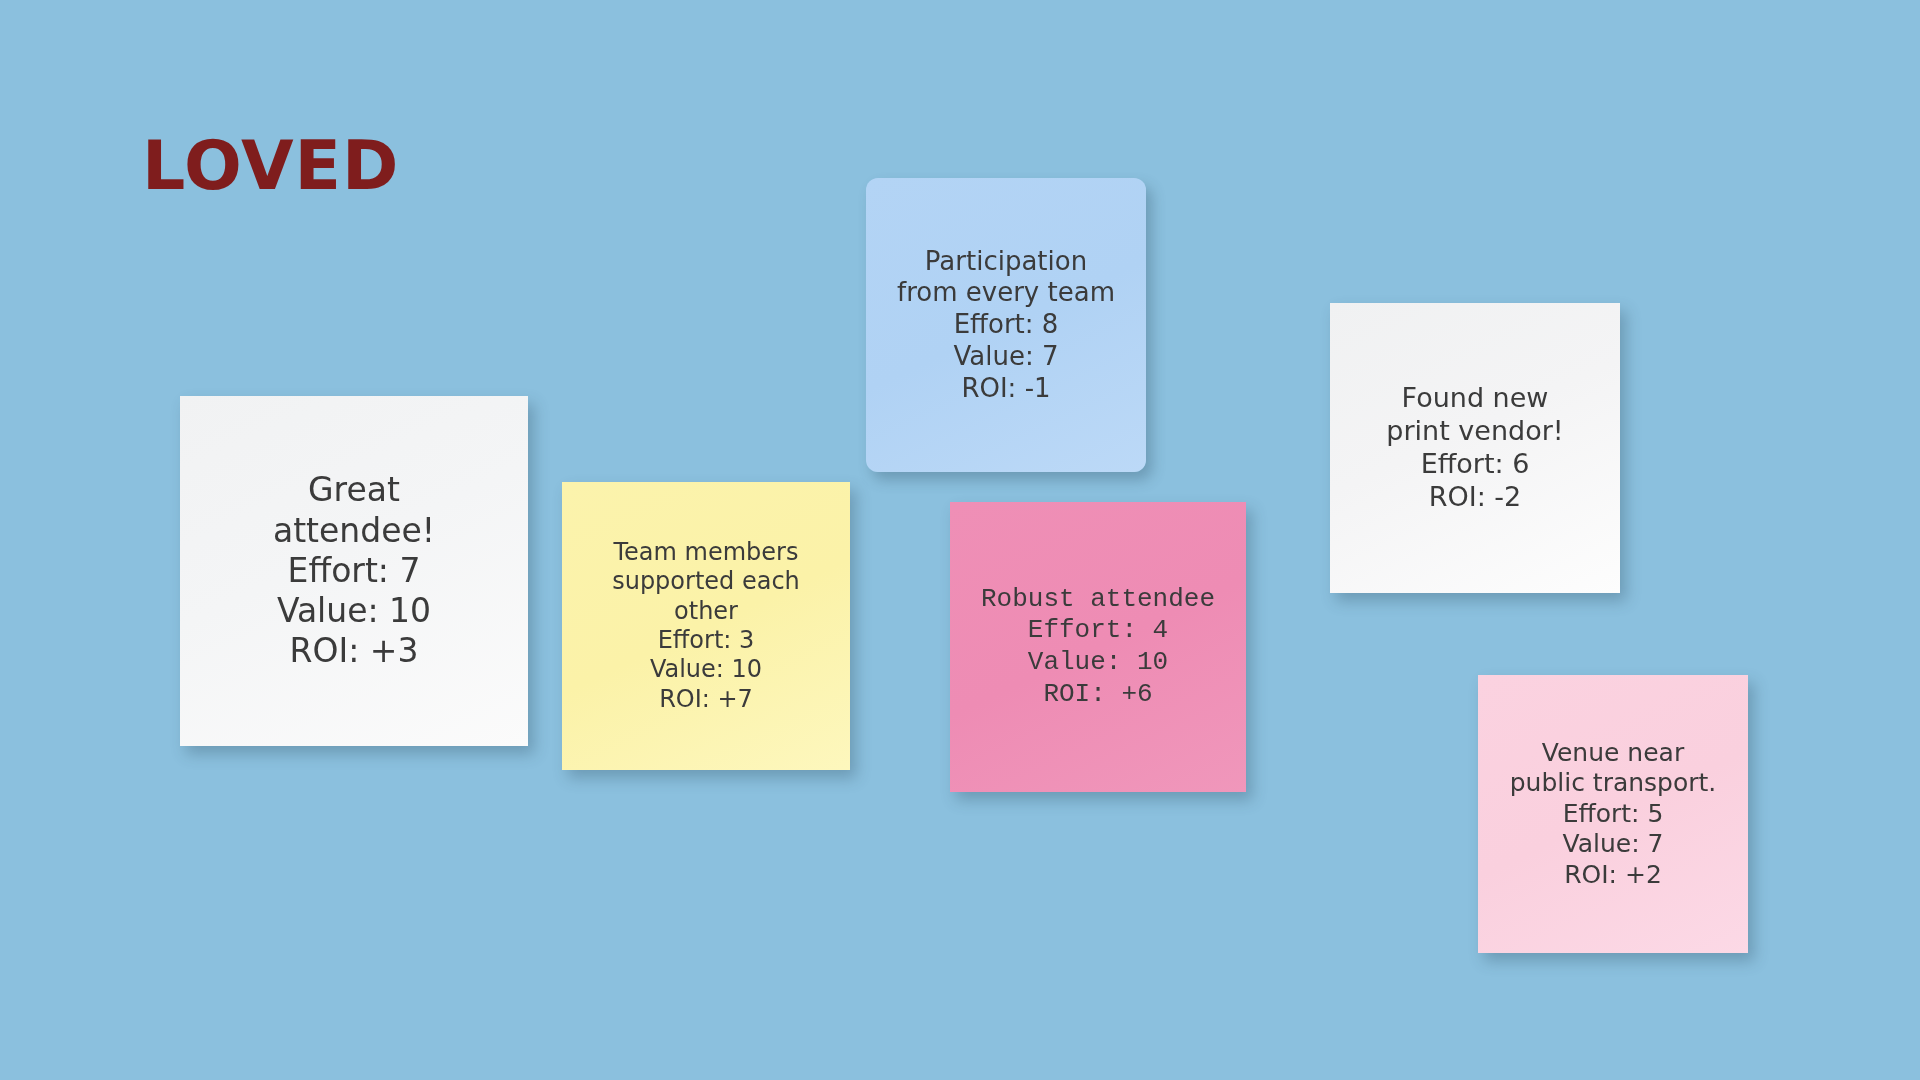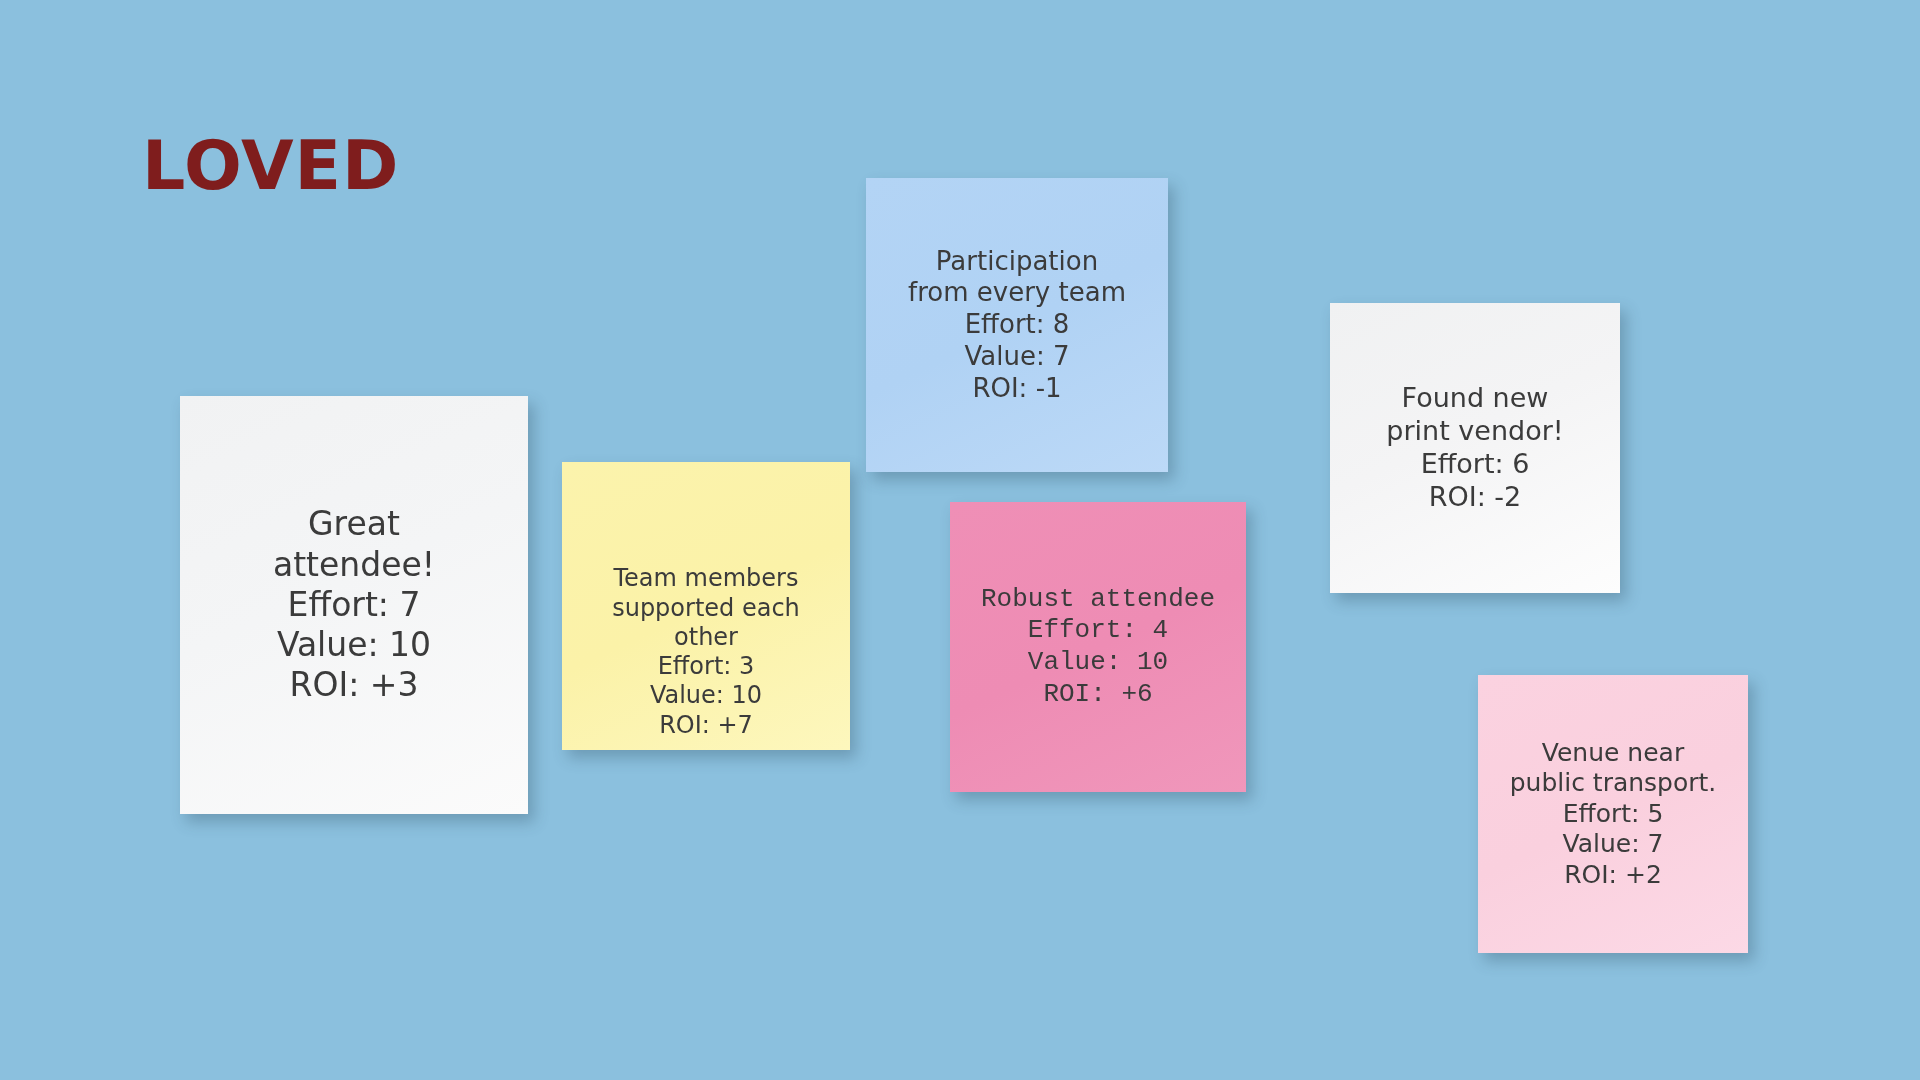--- a/index.html
+++ b/index.html
@@ -42,34 +42,34 @@
     color: #3b3b3b;
     box-shadow: 6px 8px 14px rgba(40, 70, 90, 0.30);
     padding: 10px 12px;
     line-height: 1.22;
   }
   .sticky .line {
     display: block;
     width: 100%;
   }
   .note-white-1 {
-    left: 180px; top: 396px; width: 348px; height: 418px;
+    left: 180px; top: 396px; width: 348px; height: 350px;
     background: linear-gradient(155deg, #f1f2f3 0%, #f4f5f6 45%, #fbfbfb 100%);
     font-size: 33px;
   }
   .note-yellow {
-    left: 562px; top: 462px; width: 288px; height: 288px;
+    left: 562px; top: 482px; width: 288px; height: 288px;
     background: linear-gradient(155deg, #fbf3ac 0%, #fbf2a8 50%, #fdf7bd 100%);
     font-size: 24px;
-    justify-content: flex-end;
   }
   .note-blue {
-    left: 866px; top: 178px; width: 302px; height: 294px;
+    left: 866px; top: 178px; width: 280px; height: 294px;
     background: linear-gradient(155deg, #b3d4f5 0%, #b0d2f4 50%, #bcd9f7 100%);
     font-size: 26px;
+    border-radius: 12px;
   }
   .note-rose {
     left: 950px; top: 502px; width: 296px; height: 290px;
     background: linear-gradient(155deg, #ef8fb6 0%, #ee8cb4 50%, #f097bb 100%);
     font-size: 26px;
     font-family: Liberation Mono, monospace;
   }
   .note-white-2 {
     left: 1318px; top: 303px; width: 290px; height: 290px;
     background: linear-gradient(155deg, #f0f1f2 0%, #f4f4f5 45%, #fdfdfd 100%);

